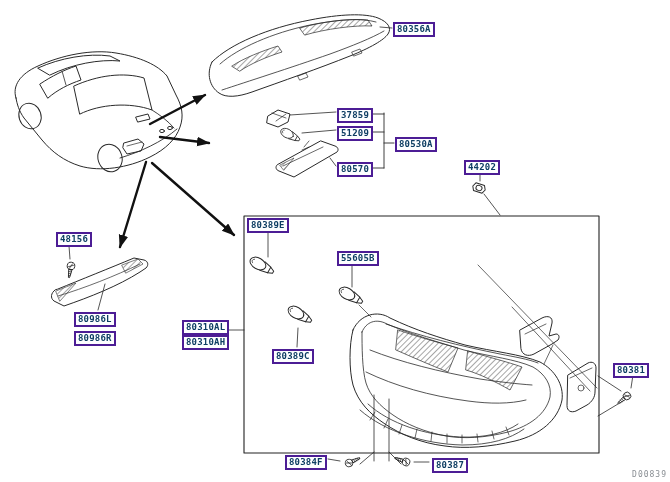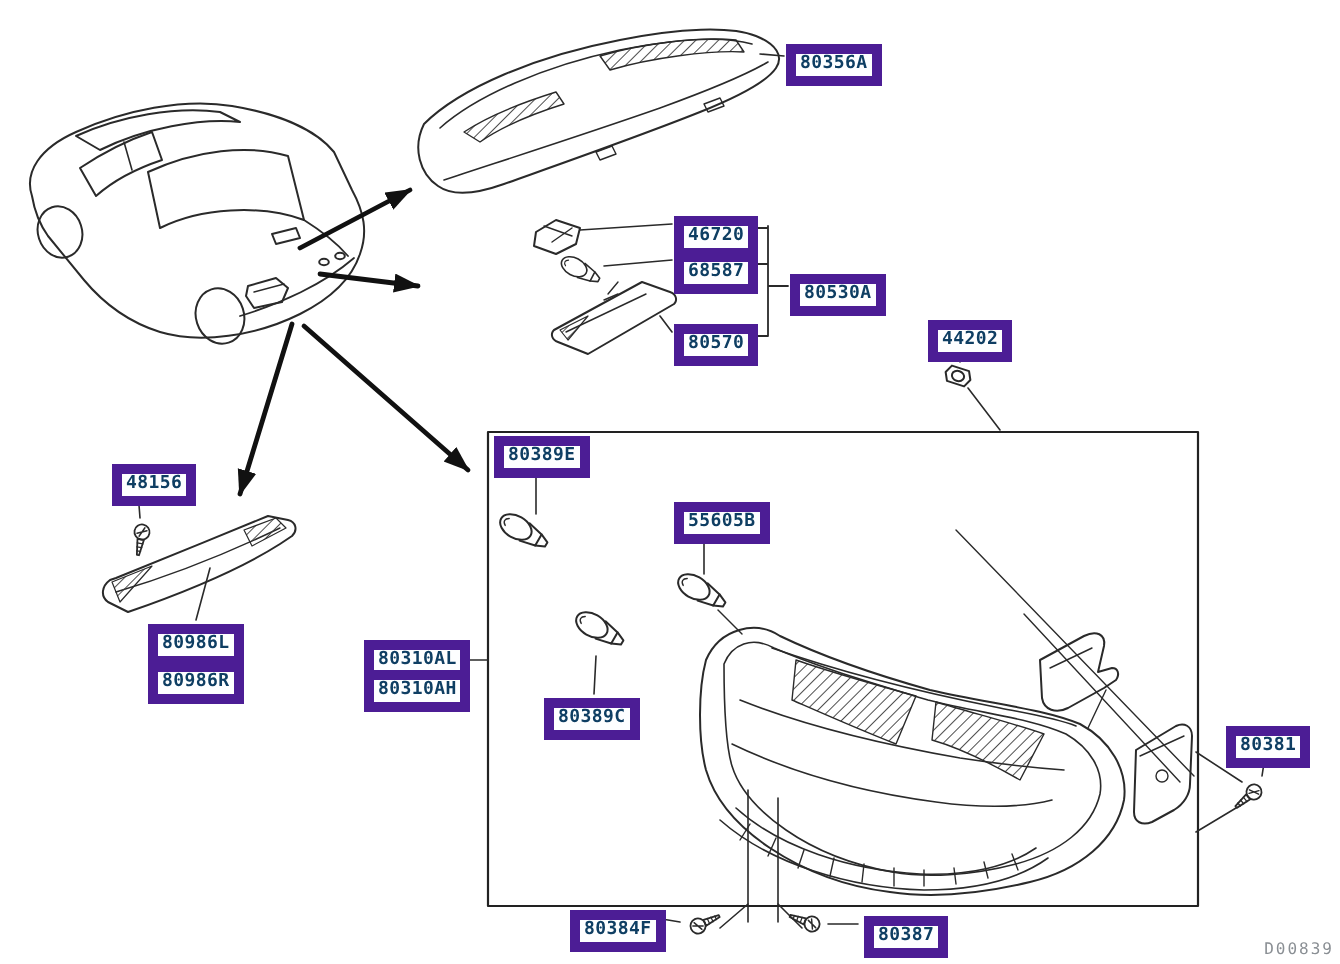--- a/index.html
+++ b/index.html
@@ -4,21 +4,21 @@
 <style>
   html,body{margin:0;padding:0;background:#ffffff;}
   #stage{
     position:relative;width:670px;height:482px;background:#ffffff;
     overflow:hidden;font-family:"DejaVu Sans",sans-serif;
   }
   #lineart{position:absolute;left:0;top:0;z-index:1;}
   .plabel{
     position:absolute;z-index:3;
     font:bold 9px "DejaVu Sans Mono",monospace;
-    color:#0e3e63;background:#fdfeff;border:5px solid #4c1d95;
+    color:#0e3e63;background:#fdfeff;border:2px solid #4c1d95;
     padding:0 2px;line-height:11px;letter-spacing:0.2px;white-space:nowrap;
     cursor:pointer;
   }
   #watermark{
     position:absolute;left:166px;top:219px;z-index:2;
     font:bold 38px "DejaVu Sans",sans-serif;line-height:1;letter-spacing:0px;
     color:rgba(255,255,255,0.88);
     -webkit-text-stroke:1.3px #a3a3a3;
     text-shadow:0 0 1px #bbbbbb;
     white-space:nowrap;pointer-events:none;
@@ -167,22 +167,22 @@
     </g>
 
     <g>
       <path d="M598,376 L621,391 M633,375 L631,388 M598,416 L618,404" stroke-width="0.8"></path>
       <use href="#screw" transform="translate(627,396) rotate(140) scale(0.9)"></use>
     </g>
   </svg>
 
 
   <div class="plabel" style="left:393px;top:22px">80356A</div>
-  <div class="plabel" style="left:337px;top:108px">46720</div>
-  <div class="plabel" style="left:337px;top:126px">68587</div>
+  <div class="plabel" style="left:337px;top:108px">37859</div>
+  <div class="plabel" style="left:337px;top:126px">51209</div>
   <div class="plabel" style="left:395px;top:137px">80530A</div>
   <div class="plabel" style="left:337px;top:162px">80570</div>
   <div class="plabel" style="left:464px;top:160px">44202</div>
   <div class="plabel" style="left:56px;top:232px">48156</div>
   <div class="plabel" style="left:74px;top:312px">80986L</div>
   <div class="plabel" style="left:74px;top:331px">80986R</div>
   <div class="plabel" style="left:247px;top:218px">80389E</div>
   <div class="plabel" style="left:337px;top:251px">55605B</div>
   <div class="plabel" style="left:182px;top:320px">80310AL</div>
   <div class="plabel" style="left:182px;top:335px">80310AH</div>

